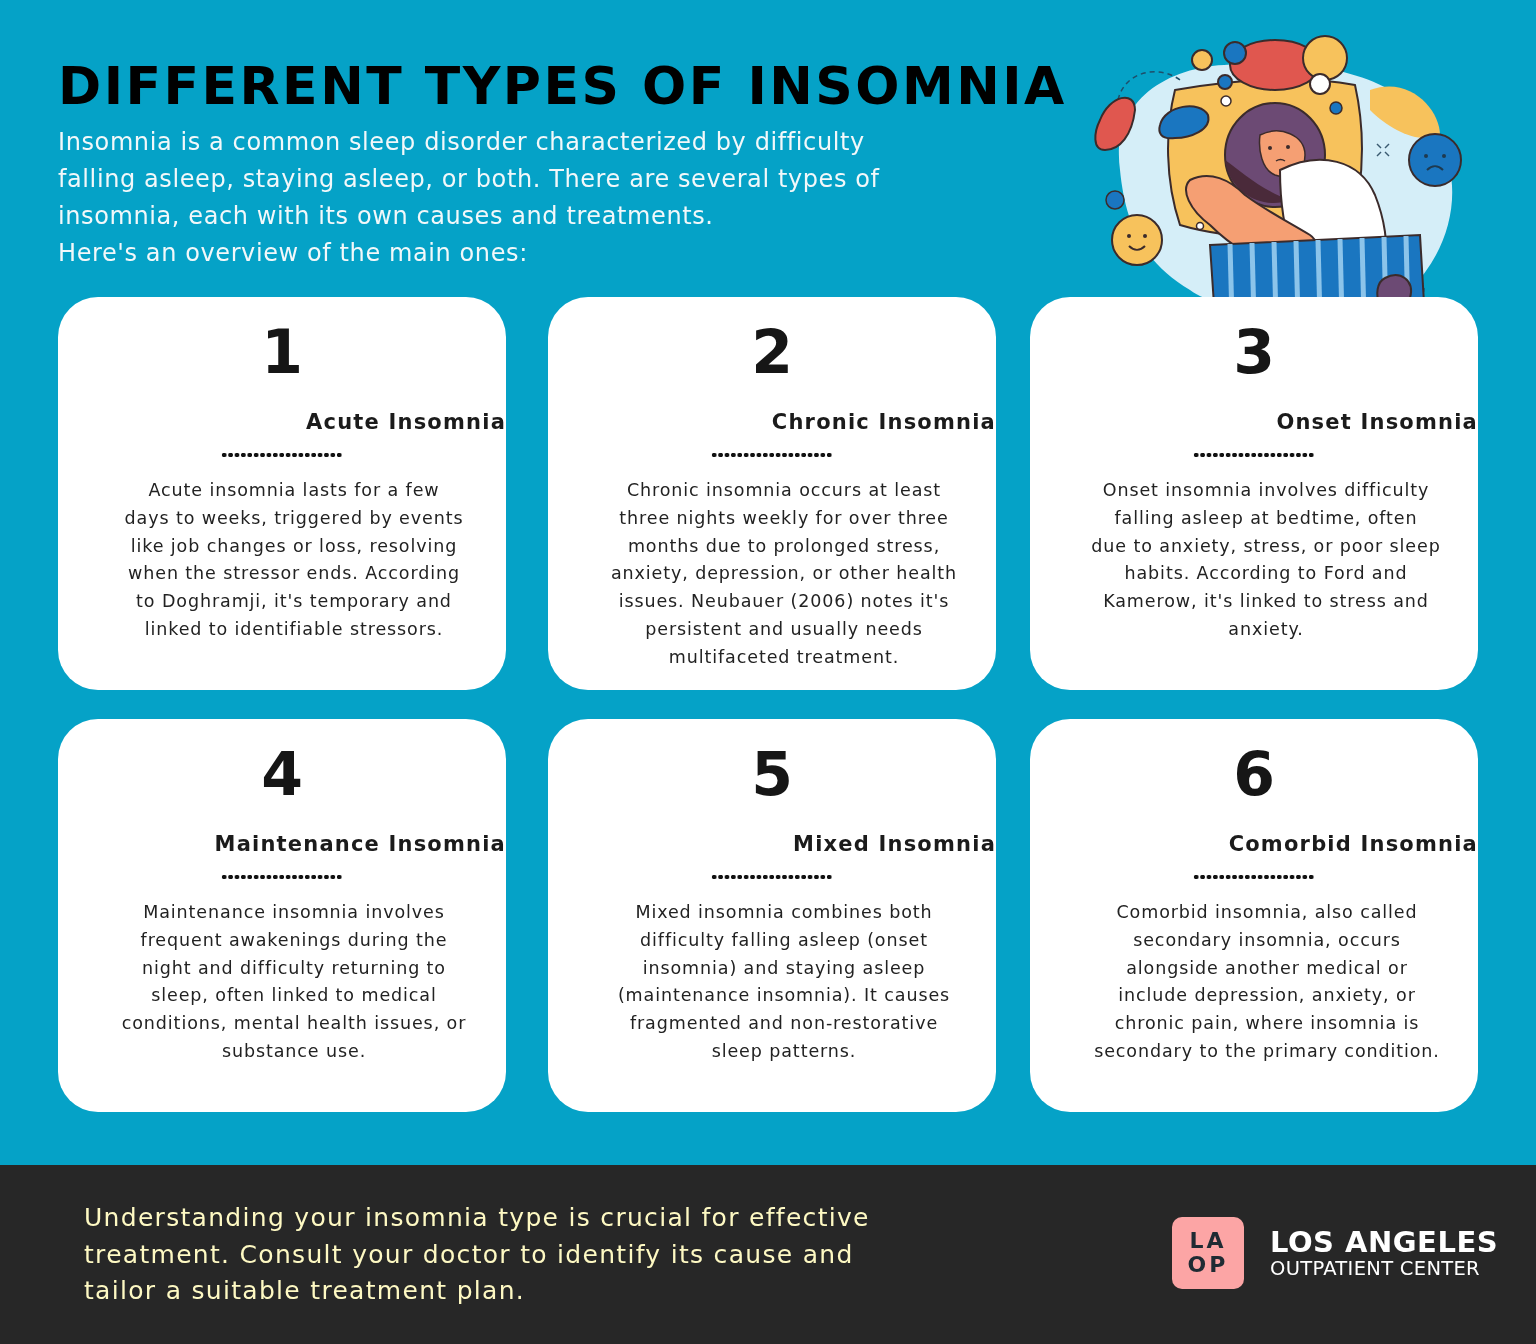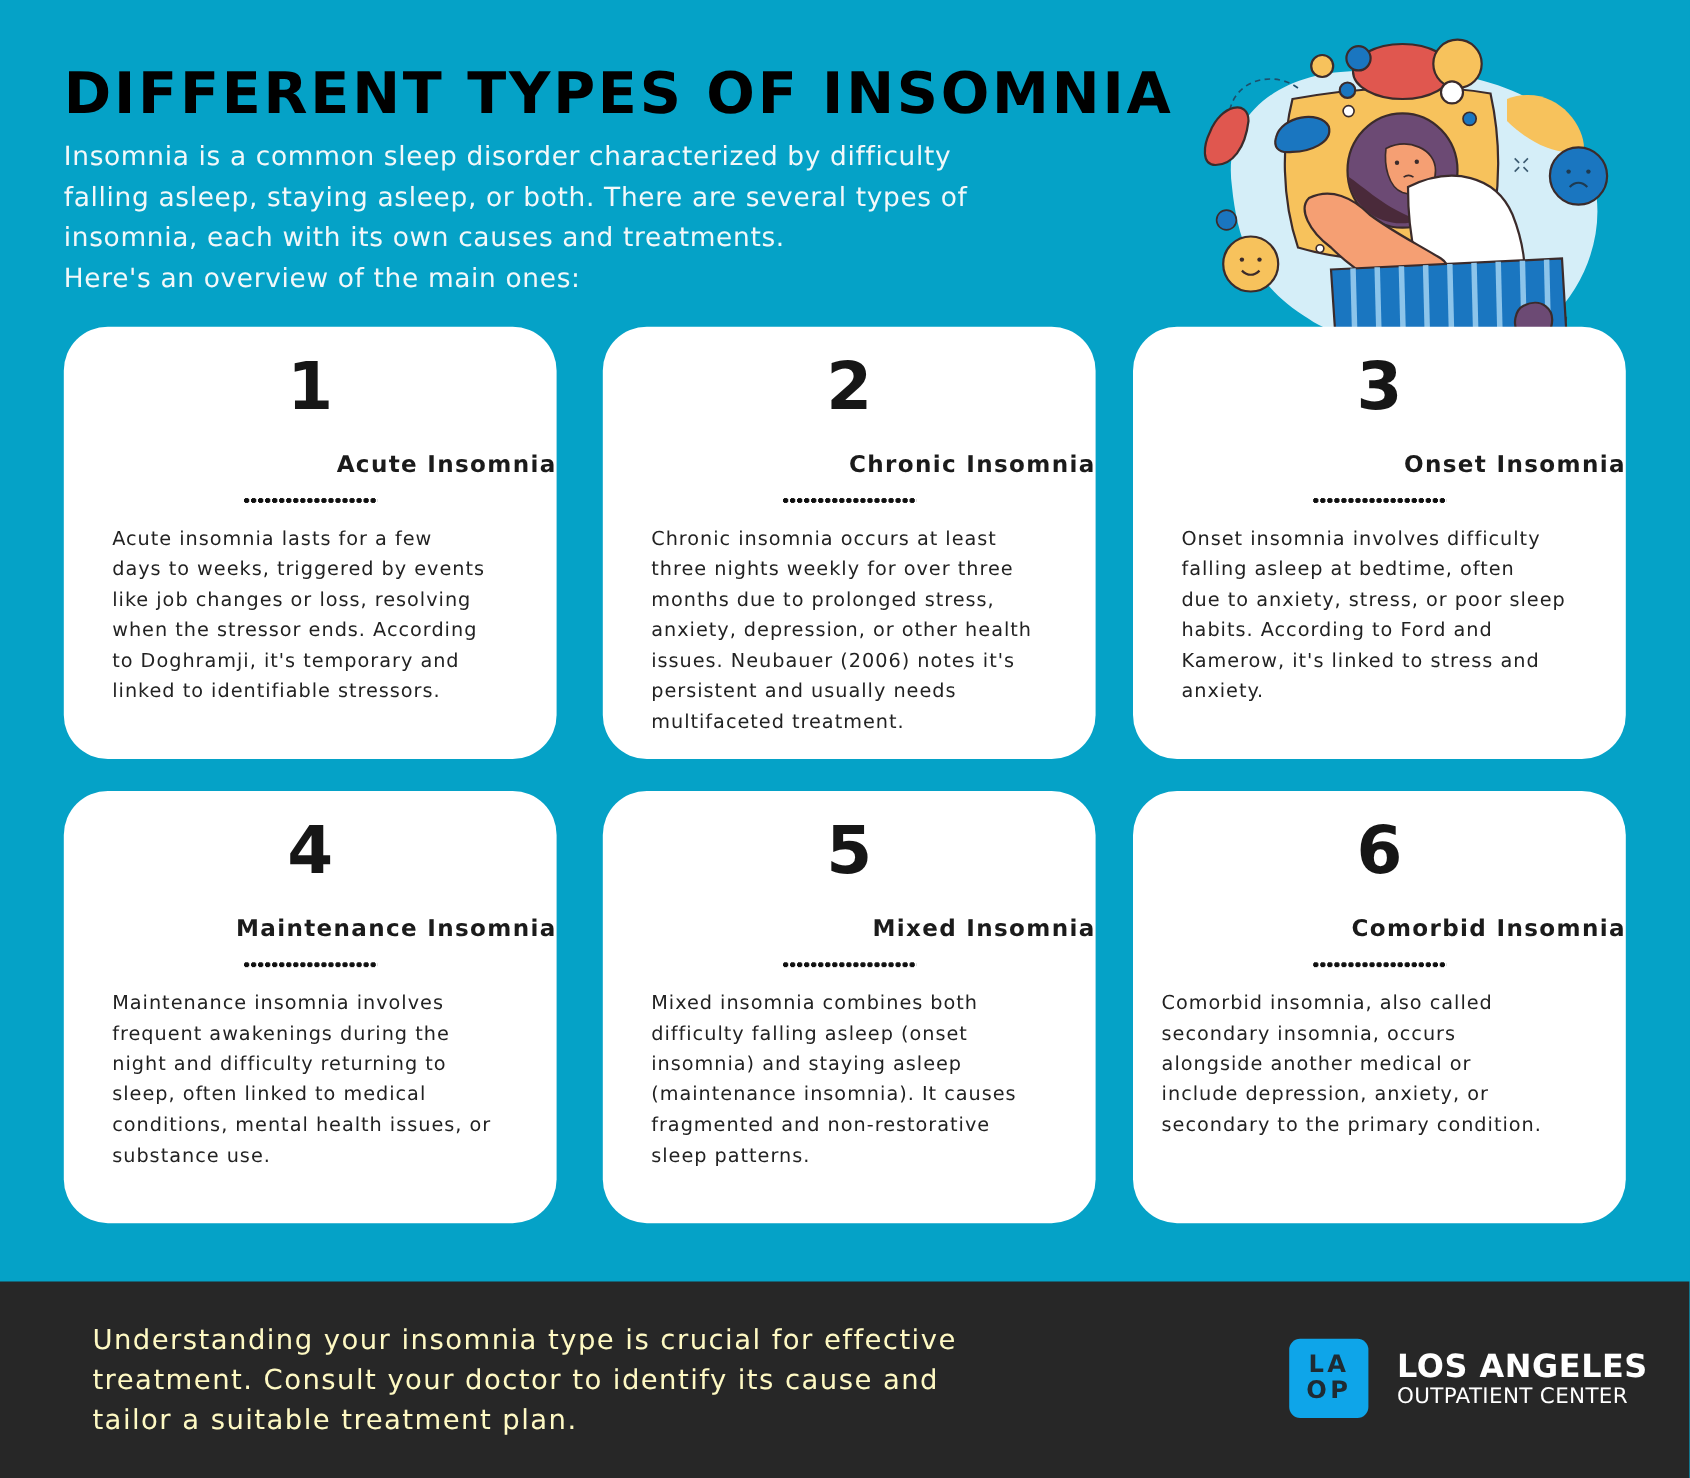--- a/index.html
+++ b/index.html
@@ -61,22 +61,22 @@
       text-align: right;
     }
     .card .dots {
       margin: 16px auto 0;
       width: 122px; height: 8px;
       background-image: radial-gradient(circle, #111 2.2px, transparent 2.5px);
       background-size: 6.4px 8px;
       background-repeat: repeat-x;
     }
     .card .desc {
-      text-align: left;
-      margin: 18px 0 0 44px;
+      text-align: center;
+      margin: 18px 0 0 24px;
       font-size: 17.5px;
       line-height: 27.8px;
       letter-spacing: 0.9px;
       color: #222;
     }
     .card .desc span { display: block; white-space: nowrap; }
 
     .footer {
       position: absolute; left: 0; top: 1165px; width: 1536px; height: 179px;
       background: #272727;
@@ -88,21 +88,21 @@
       line-height: 36.5px;
       letter-spacing: 1.3px;
     }
     .footer-text span { display: block; white-space: nowrap; }
 
     .logo {
       position: absolute; left: 1172px; top: 52px;
       display: flex; align-items: center;
     }
     .logo-mark {
-      width: 72px; height: 72px; background: #0ea5e9; border-radius: 10px;
+      width: 72px; height: 72px; background: #fca5a5; border-radius: 10px;
       display: flex; flex-direction: column; align-items: center; justify-content: center;
       color: #1f2b33; font-weight: 800; font-size: 22px; line-height: 24px; letter-spacing: 3px;
     }
     .logo-text { margin-left: 26px; color: #ffffff; }
     .logo-line1 { font-weight: 800; font-size: 29px; line-height: 32px; letter-spacing: 0.5px; white-space: nowrap; }
     .logo-line2 { font-size: 19.5px; line-height: 22px; letter-spacing: 0.3px; white-space: nowrap; }
   </style>
 </head>
 <body>
 
@@ -269,20 +269,21 @@
 
   <div class="card" style="left:1030px; top:719px;">
     <div class="num">6</div>
     <div class="ctitle">Comorbid Insomnia</div>
     <div class="dots"></div>
     <div class="desc" style="margin-left:26px;">
       <span>Comorbid insomnia, also called</span>
       <span>secondary insomnia, occurs</span>
       <span>alongside another medical or</span>
       <span>include depression, anxiety, or</span>
+      <span>chronic pain, where insomnia is</span>
       <span>secondary to the primary condition.</span>
     </div>
   </div>
 
   <div class="footer">
     <p class="footer-text">
       <span>Understanding your insomnia type is crucial for effective</span>
       <span>treatment. Consult your doctor to identify its cause and</span>
       <span>tailor a suitable treatment plan.</span>
     </p>

